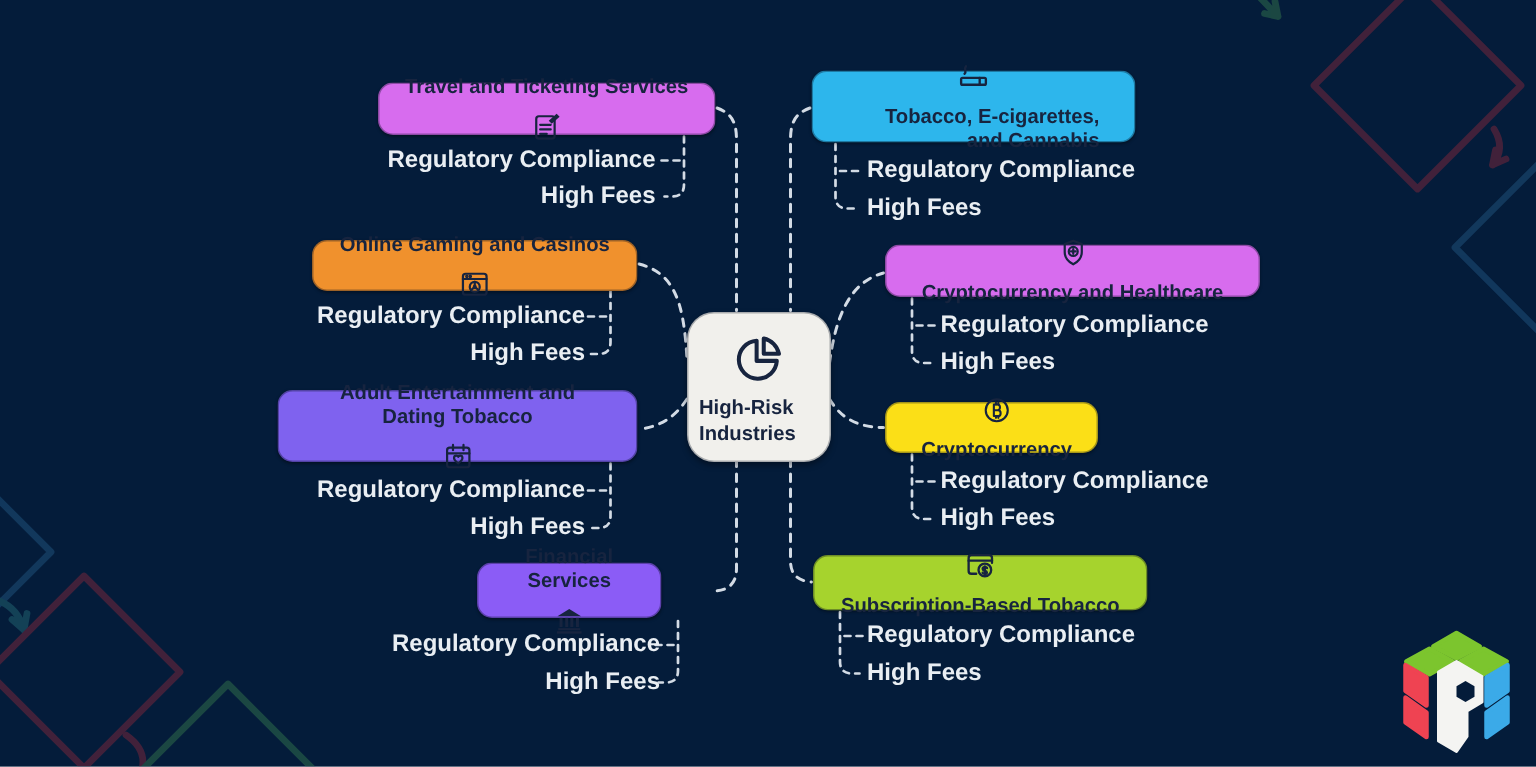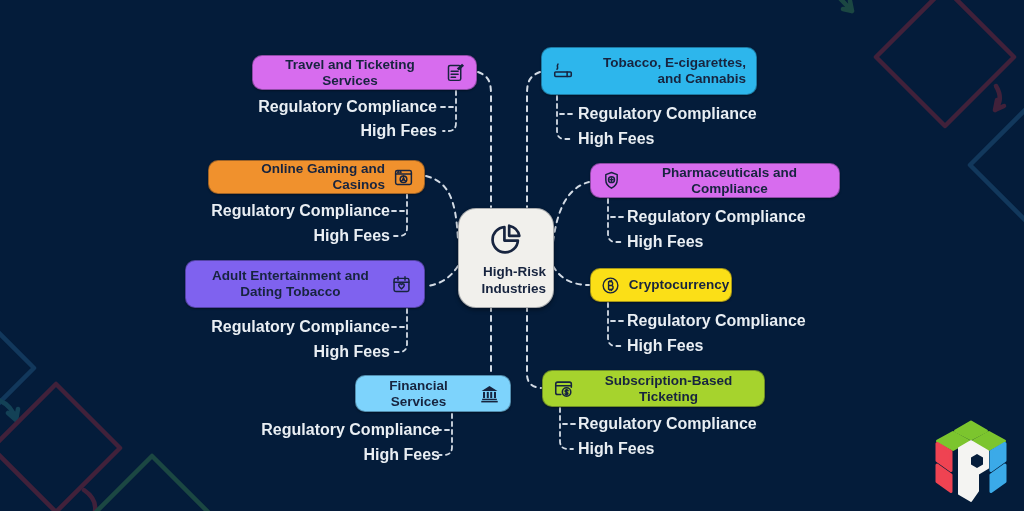--- a/index.html
+++ b/index.html
@@ -7,33 +7,33 @@
     position:relative;width:1024px;height:511px;overflow:hidden;
     background:#041c3a;
     font-family:"Liberation Sans", sans-serif;
   }
   .layer{position:absolute;left:0;top:0;width:1024px;height:511px;}
   .node{
     position:absolute;display:flex;align-items:center;justify-content:center;
     gap:8px;border-radius:10px;border:1.5px solid rgba(4,12,30,.35);
     box-shadow:0 1px 2px rgba(0,0,0,.35);
     color:#17243f;font-size:13.5px;font-weight:700;line-height:16px;
-    padding:0 10px;box-sizing:border-box;text-align:center;
+    padding:0 10px;box-sizing:border-box;text-align:center;flex-direction:column;
   }
   .node .icon{display:flex;align-items:center;justify-content:center;flex:0 0 auto;}
   .sub{
     position:absolute;color:#e9eef3;font-size:16px;font-weight:600;
     line-height:20px;white-space:nowrap;
   }
   .sub.r{text-align:right;}
   .center-node{
     position:absolute;display:flex;flex-direction:column;align-items:center;justify-content:center;
     gap:5px;border-radius:18px;border:1.5px solid rgba(4,12,30,.3);
     box-shadow:0 2px 4px rgba(0,0,0,.4);
-    color:#17243f;font-size:13.5px;font-weight:700;line-height:17px;text-align:right;
+    color:#17243f;font-size:13.5px;font-weight:700;line-height:17px;text-align:left;
   }
   svg{display:block;}
 </style>
 </head>
 <body>
 
 <div class="stage">
 
   <svg class="layer" viewBox="0 0 1024 511">
 
@@ -126,21 +126,21 @@
   <div class="sub r" style="right:634px;top:226px;">High Fees</div>
 
   <div class="node" style="left: 590px; top: 163px; width: 250px; height: 35px; background-color: rgb(215, 108, 238);">
     <span class="icon">
       <svg width="21" height="21" viewBox="0 0 24 24" fill="none" stroke="#17243f" stroke-width="1.7" stroke-linejoin="round" stroke-linecap="round">
         <path d="M12,2.8 L18.5,5.3 V11.5 C18.5,15.8 15.8,18.9 12,20.8 C8.2,18.9 5.5,15.8 5.5,11.5 V5.3 Z"></path>
         <circle cx="12" cy="11" r="3.4"></circle>
         <path d="M12,9.2 V12.8 M10.2,11 H13.8"></path>
       </svg>
     </span>
-    <span>Pharmaceuticals and Compliance</span>
+    <span>Cryptocurrency and Healthcare</span>
   </div>
   <div class="sub" style="left:627px;top:207px;">Regulatory Compliance</div>
   <div class="sub" style="left:627px;top:232px;">High Fees</div>
 
   <div class="node" style="left: 185px; top: 260px; width: 240px; height: 48px; background-color: rgb(127, 98, 239);">
     <span style="width:185px;">Adult Entertainment and Dating Tobacco</span>
     <span class="icon">
       <svg width="21" height="21" viewBox="0 0 24 24" fill="none" stroke="#17243f" stroke-width="1.7" stroke-linejoin="round" stroke-linecap="round">
         <rect x="3.5" y="5" width="17" height="15" rx="2"></rect>
         <path d="M8,3 V7 M16,3 V7 M3.5,9.5 H20.5"></path>
@@ -157,21 +157,21 @@
         <circle cx="12" cy="12" r="8.4"></circle>
         <path d="M9.8,7.6 V16.4 M9.8,7.6 H12.6 C15.1,7.6 15.1,12 12.6,12 H9.8 M9.8,12 H13 C15.6,12 15.6,16.4 13,16.4 H9.8"></path>
         <path d="M11.4,6.2 V7.6 M13.2,6.2 V7.6 M11.4,16.4 V17.8 M13.2,16.4 V17.8"></path>
       </svg>
     </span>
     <span>Cryptocurrency</span>
   </div>
   <div class="sub" style="left:627px;top:311px;">Regulatory Compliance</div>
   <div class="sub" style="left:627px;top:336px;">High Fees</div>
 
-  <div class="node" style="left: 318px; top: 375px; width: 156px; height: 37px; background-color: #7dd3fc; margin-left: 37px;">
+  <div class="node" style="left: 318px; top: 375px; width: 123px; height: 37px; background-color: #8b5cf6;">
     <span>Financial Services</span>
     <span class="icon">
       <svg width="21" height="21" viewBox="0 0 24 24" fill="#17243f" stroke="none">
         <path d="M12,3.5 L21,9 H3 Z"></path>
         <rect x="4.6" y="10.2" width="2.3" height="7"></rect>
         <rect x="8.9" y="10.2" width="2.3" height="7"></rect>
         <rect x="12.8" y="10.2" width="2.3" height="7"></rect>
         <rect x="17.1" y="10.2" width="2.3" height="7"></rect>
         <rect x="3.6" y="18" width="16.8" height="1.6"></rect>
         <rect x="2.6" y="20.4" width="18.8" height="1.8"></rect>
@@ -184,21 +184,21 @@
   <div class="node" style="left: 542px; top: 370px; width: 223px; height: 37px; background-color: rgb(166, 211, 45);">
     <span class="icon">
       <svg width="22" height="22" viewBox="0 0 24 24" fill="none" stroke="#17243f" stroke-width="1.7" stroke-linejoin="round" stroke-linecap="round">
         <path d="M20,10 V6.5 C20,5.4 19.1,4.5 18,4.5 H5 C3.9,4.5 3,5.4 3,6.5 V16 C3,17.1 3.9,18 5,18 H8.5"></path>
         <path d="M3,8.5 H20"></path>
         <circle cx="14.8" cy="15.2" r="4.6"></circle>
         <path d="M14.8,12.6 V17.8"></path>
         <path d="M16.4,13.8 C16.4,13 13.2,12.9 13.2,14.5 C13.2,16 16.3,15.5 16.3,17 C16.3,18.4 13.2,18.2 13.2,17.3"></path>
       </svg>
     </span>
-    <span>Subscription-Based Ticketing</span>
+    <span>Subscription-Based Tobacco</span>
   </div>
   <div class="sub" style="left:578px;top:414px;">Regulatory Compliance</div>
   <div class="sub" style="left:578px;top:439px;">High Fees</div>
 
   <svg class="layer" style="pointer-events:none;" viewBox="0 0 1024 511">
     <g transform="translate(971,462)" stroke-linejoin="round">
 
       <g fill="#7cc52e" stroke="#7cc52e" stroke-width="3">
         <polygon points="0,-40 15.5,-31 0,-23 -15.5,-31"></polygon>
         <polygon points="-18,-29.5 -2.5,-21 -18,-12.5 -33.5,-21"></polygon>

